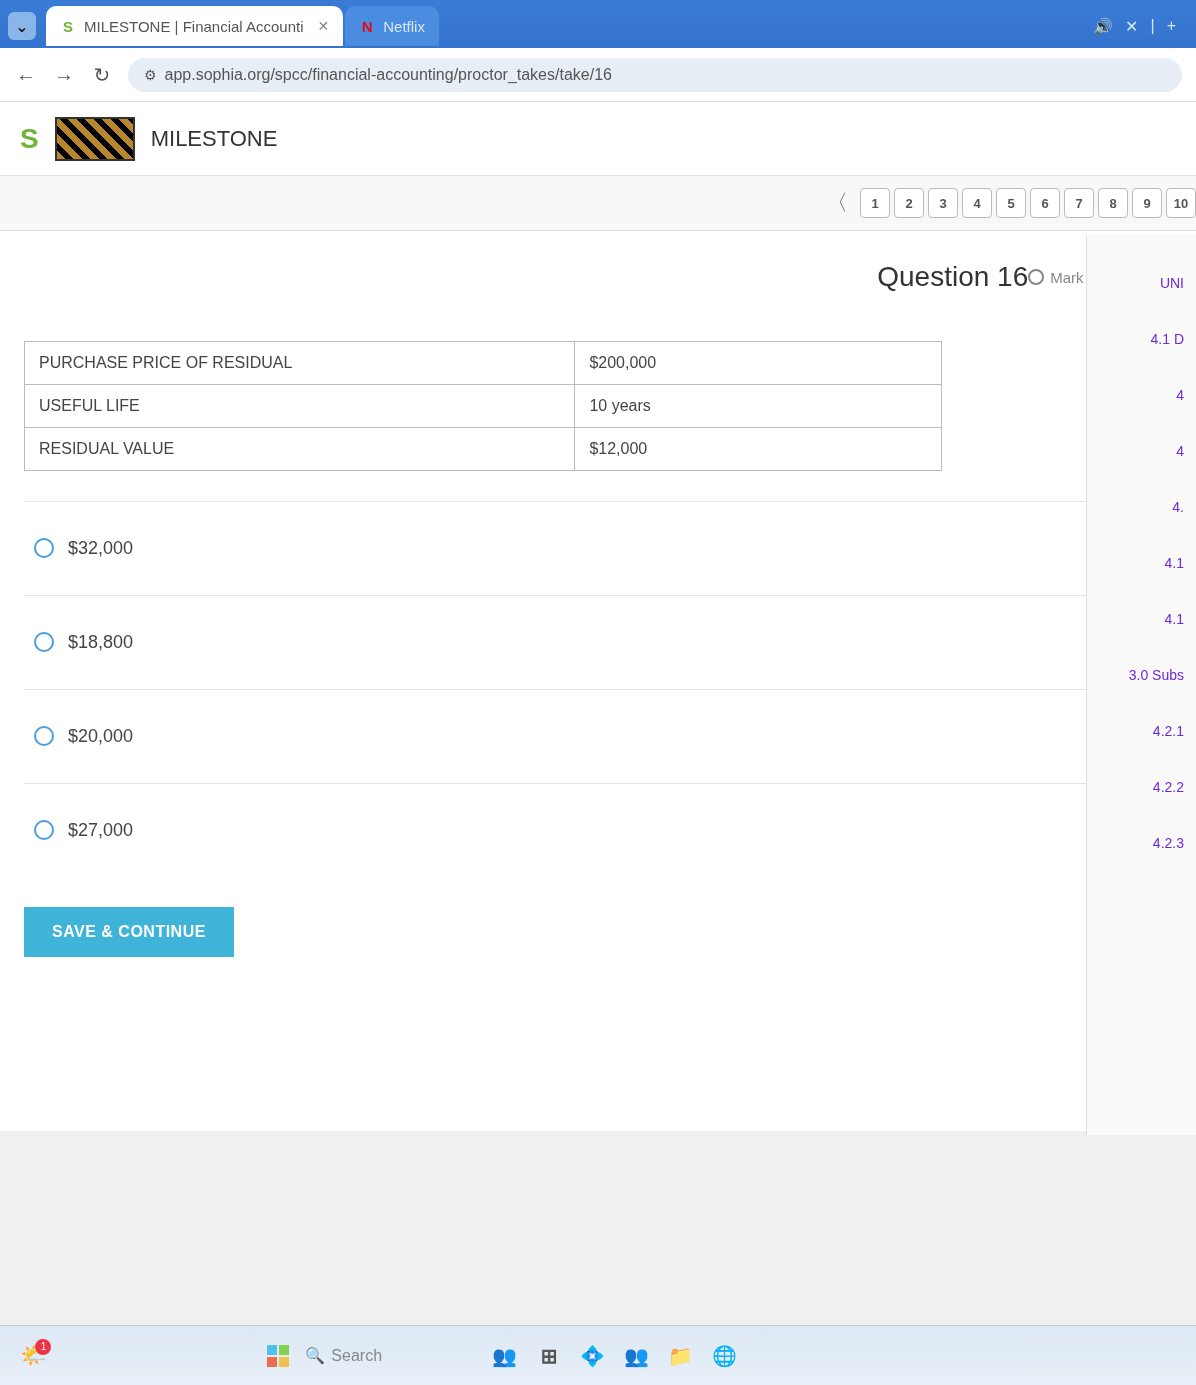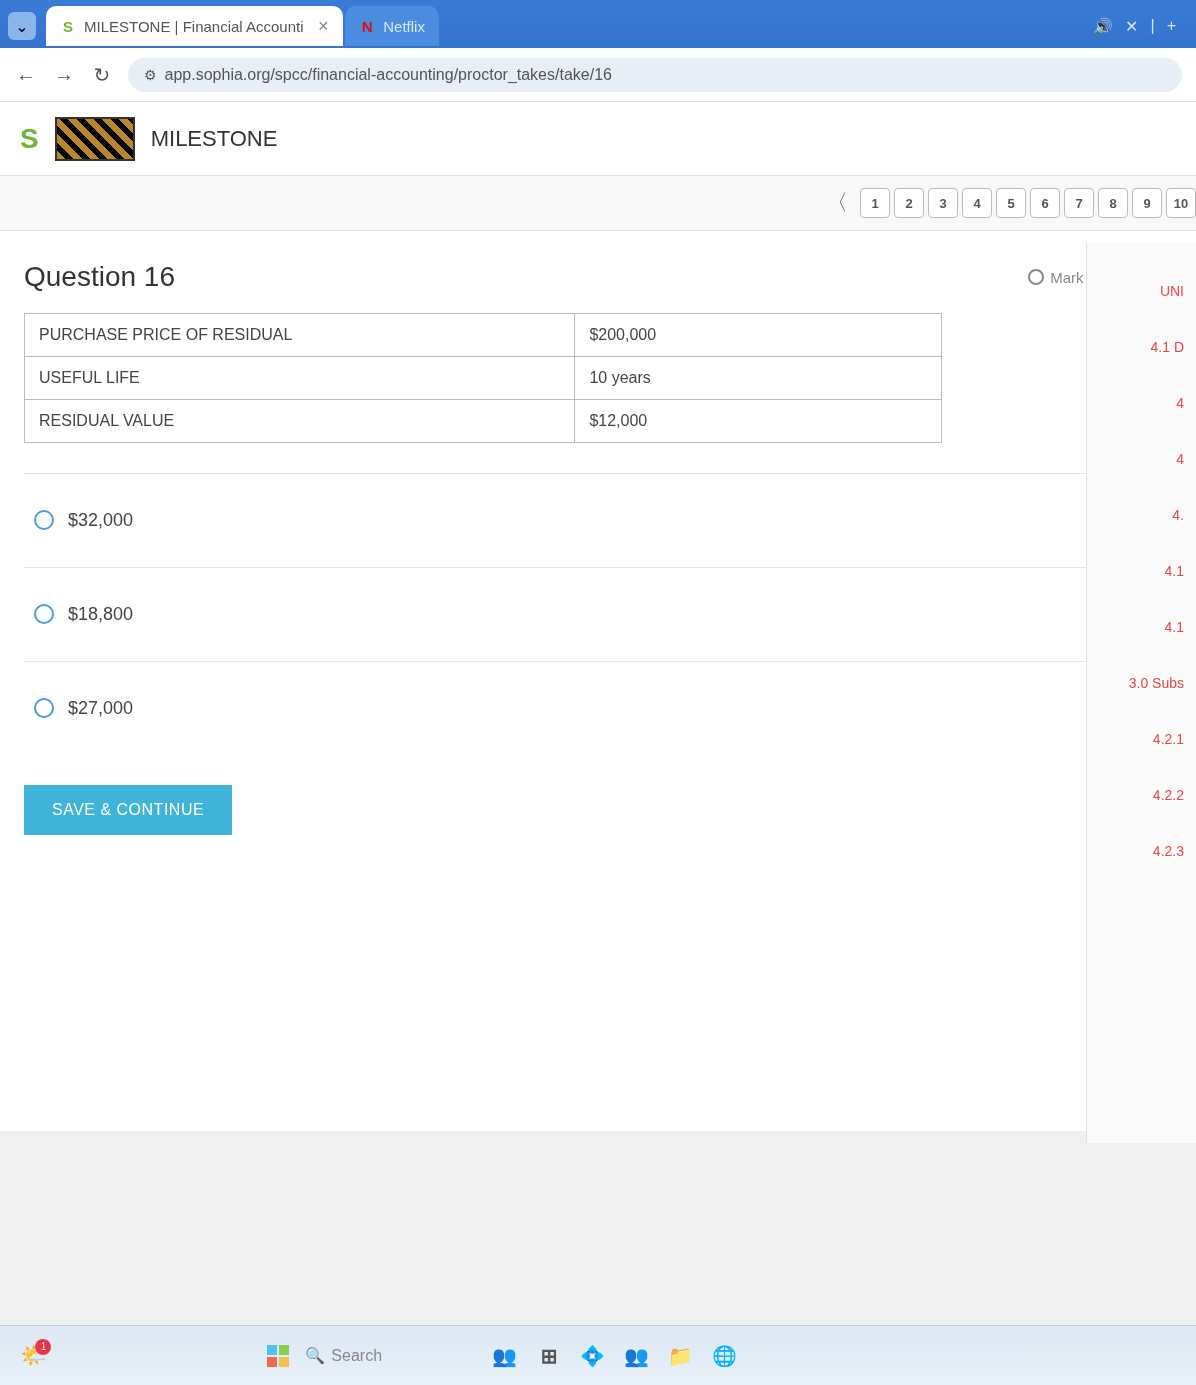--- a/index.html
+++ b/index.html
@@ -157,23 +157,23 @@
       cursor: pointer;
     }
     .content-area {
       background: #fff;
       padding: 30px 24px;
       position: relative;
       min-height: 900px;
     }
     .question-header {
       display: flex;
-      justify-content: space-between;
-      align-items: center;
-      margin-bottom: 20px;
+      justify-content: flex-end;
+      align-items: center;
+      margin-bottom: 48px;
     }
     .question-title {
       font-size: 28px;
       color: #333;
       font-weight: normal;
     }
     .mark-question {
       display: flex;
       align-items: center;
       gap: 6px;
@@ -226,36 +226,36 @@
       border: 2px solid #4a9de0;
       border-radius: 50%;
       flex-shrink: 0;
     }
     .save-continue {
       margin-top: 30px;
       background: #3fb4d8;
       color: #fff;
       padding: 16px 28px;
       font-size: 16px;
-      font-weight: normal;
+      font-weight: bold;
       border: none;
       cursor: pointer;
       letter-spacing: 0.5px;
     }
     .right-panel {
       position: absolute;
       right: 0;
-      top: 12px;
+      top: 4px;
       width: 110px;
       background: #fafafa;
       border-left: 1px solid #e0e0e0;
       height: 100%;
       padding: 20px 8px;
       font-size: 14px;
-      color: #ef4444;
+      color: #6d28d9;
       overflow: hidden;
     }
     .right-panel-item {
       padding: 20px 4px;
       text-align: right;
       white-space: nowrap;
     }
     .taskbar {
       position: absolute;
       bottom: 0;
@@ -439,20 +439,24 @@
         <div class="answer-option">
           <span class="radio-circle"></span>
           <span>$32,000</span>
         </div>
         <div class="answer-option">
           <span class="radio-circle"></span>
           <span>$18,800</span>
         </div>
         <div class="answer-option">
           <span class="radio-circle"></span>
+          <span>$20,000</span>
+        </div>
+        <div class="answer-option">
+          <span class="radio-circle"></span>
           <span>$27,000</span>
         </div>
       </div>
 
       <button class="save-continue">SAVE &amp; CONTINUE</button>
     </div>
   </div>
 
   <div class="right-panel">
     <div class="right-panel-item">UNI</div>

